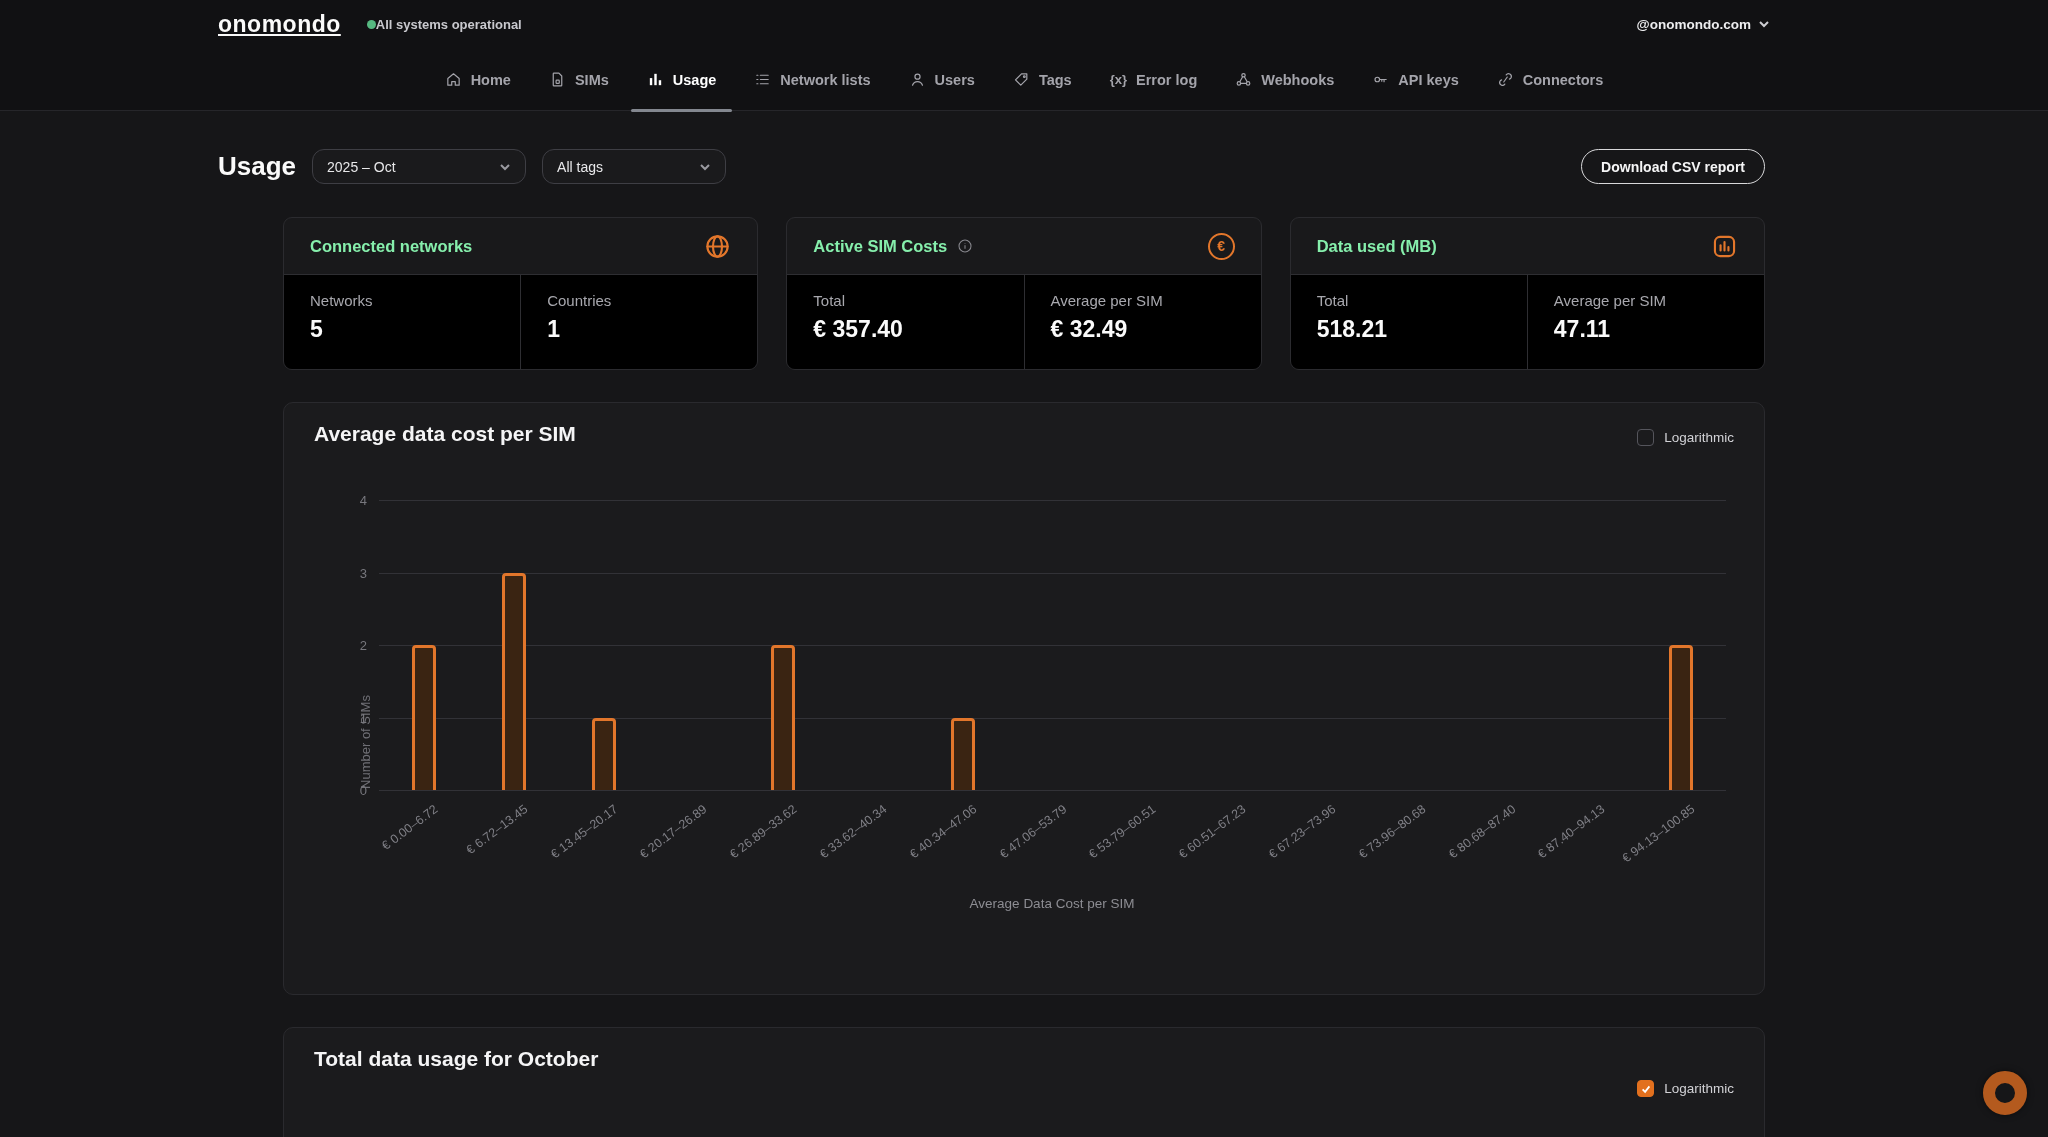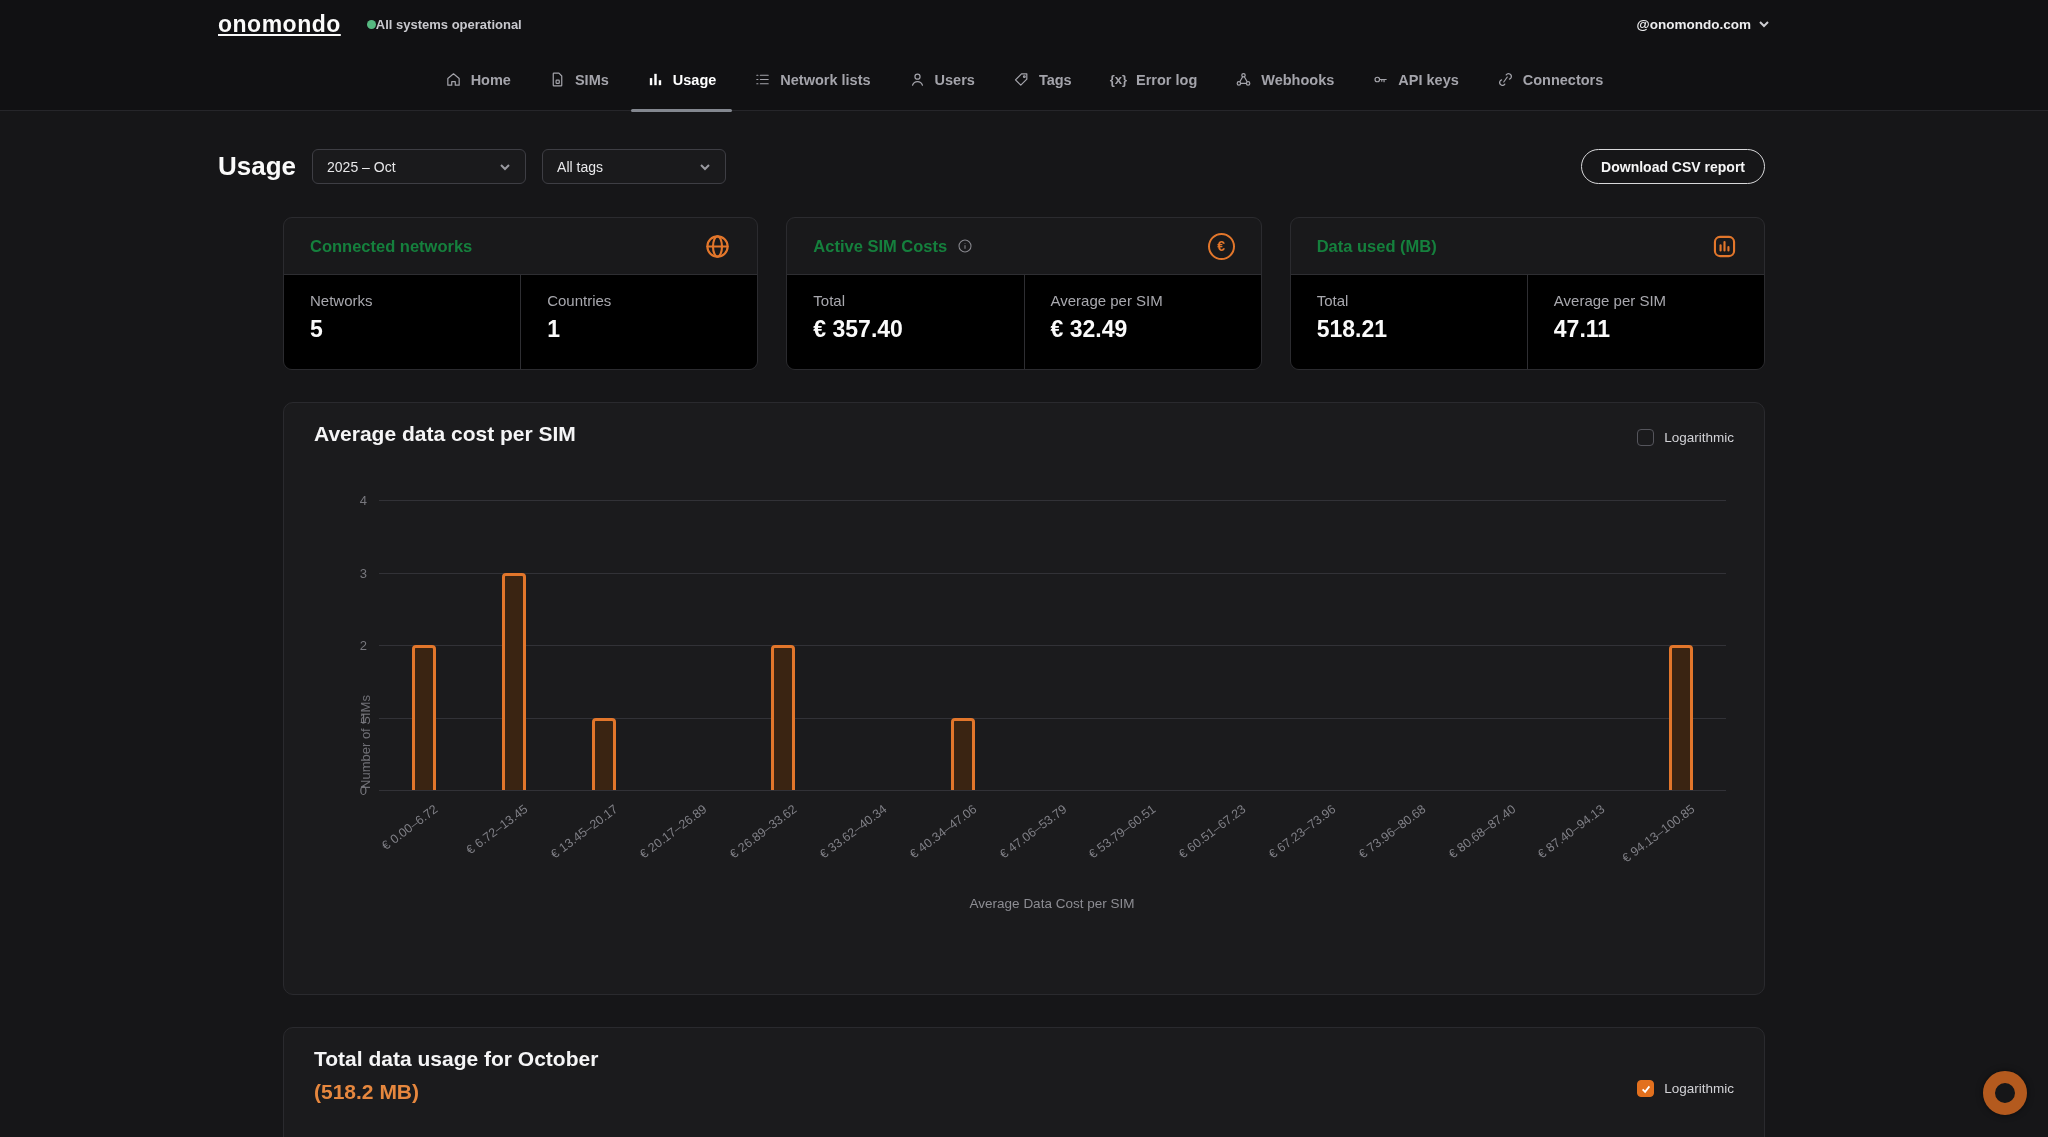--- a/index.html
+++ b/index.html
@@ -41,21 +41,21 @@
   .nav-item.active::after {
     content:""; position:absolute; left:0; right:0; bottom:-1px; height:3px;
     background:#83878f; border-radius:3px;
   }
   .glyph-icon { font-size:13px; font-weight:700; letter-spacing:0; }
   
   .main { padding:38px 283px 0 218px; }
   .toolbar { display:flex; align-items:center; height:35px; }
   .page-title { font-size:26px; font-weight:800; color:#fafafa; margin-right:16px; }
   .select {
-    height:35px; background:#1a1a1c; border:1px solid #3e3e44; border-radius:6px;
+    height:35px; background:#1a1a1c; border:1px solid #3e3e44; border-radius:12px;
     display:flex; align-items:center; padding:0 14px; font-size:14px; color:#e8e8ea;
     cursor:pointer;
   }
   .select-period { width:214px; margin-right:16px; }
   .select-tags { width:184px; }
   .select .chev { margin-left:auto; stroke:#9a9aa0; }
   .btn-download {
     margin-left:auto; height:35px; padding:0 19px; border-radius:18px;
     border:1px solid #d8d8da; background:transparent; color:#f5f5f6;
     font-size:14px; font-weight:700; font-family:inherit; cursor:pointer;
@@ -65,21 +65,21 @@
   .stats-row { margin:33px 0 0 65px; display:flex; gap:28px; }
   .stat-card {
     flex:1; height:153px; background:#19191b;
     border:1px solid #2b2b2f; border-radius:9px; overflow:hidden;
     display:flex; flex-direction:column;
   }
   .stat-head {
     height:57px; display:flex; align-items:center; gap:10px;
     padding:0 26px; border-bottom:1px solid #2e2e32;
   }
-  .stat-title { font-size:16.5px; font-weight:800; color:#15803d;text-align:center; }
+  .stat-title { font-size:16.5px; font-weight:800; color:#86efac;text-align:center; }
   .stat-head-icon { margin-left:auto; display:flex; align-items:center; }
   .stat-body { flex:1; display:flex; background:#000000; }
   .stat-cell { flex:1; padding:17px 26px 0; }
   .stat-cell + .stat-cell { border-left:1px solid #2e2e32; }
   .stat-label { font-size:15px; color:#a8a8ae; }
   .stat-value { font-size:23px; font-weight:800; color:#fafafa; margin-top:7px; }
   .icon-orange { stroke:#e2762b; fill:none; stroke-width:1.9; stroke-linecap:round; }
   .euro-badge {
     width:27px; height:27px; border:2px solid #e2762b; border-radius:50%;
     display:flex; align-items:center; justify-content:center;
@@ -367,21 +367,20 @@
         <div class="xlabel" style="left: 1040.7px;">€ 73.96–80.68</div>
         <div class="xlabel" style="left: 1130.5px;">€ 80.68–87.40</div>
         <div class="xlabel" style="left: 1220.3px;">€ 87.40–94.13</div>
         <div class="xlabel" style="left: 1310.1px;">€ 94.13–100.85</div>
       </div>
     <div class="x-axis-title">Average Data Cost per SIM</div>
   </section>
 
   <section class="bottom-card">
     <h2 class="bottom-title">Total data usage for October</h2>
-    <div class="bottom-subtitle">(518.2 MB)</div>
     <div class="checkbox-row">
       <span class="checkbox checked" id="bottom-log-checkbox">
         <svg viewBox="0 0 16 16">
             <polyline points="3.5 8.5 6.8 11.8 12.5 4.5"></polyline>
           </svg>
       </span>
       <span class="checkbox-label">Logarithmic</span>
     </div>
   </section>
 </main>

